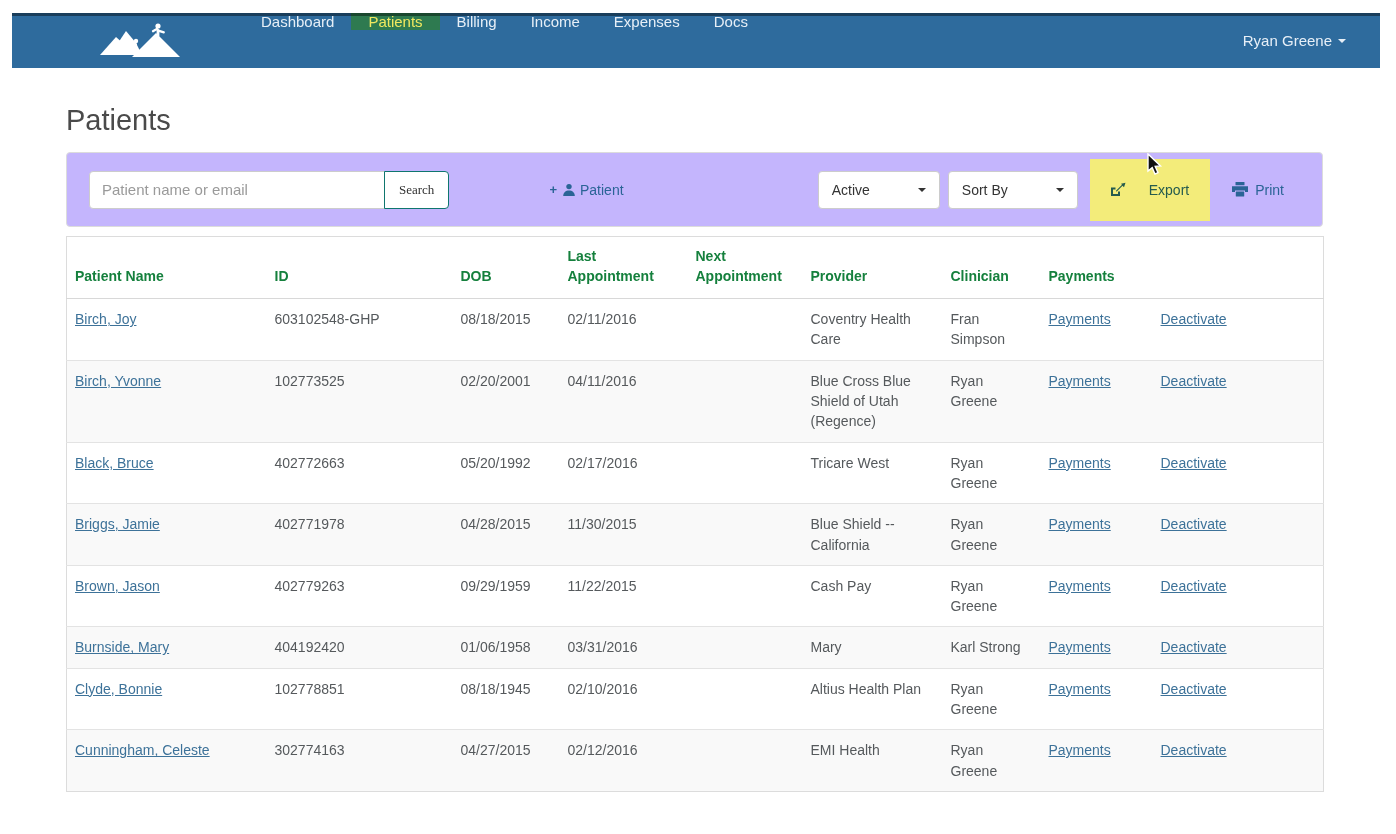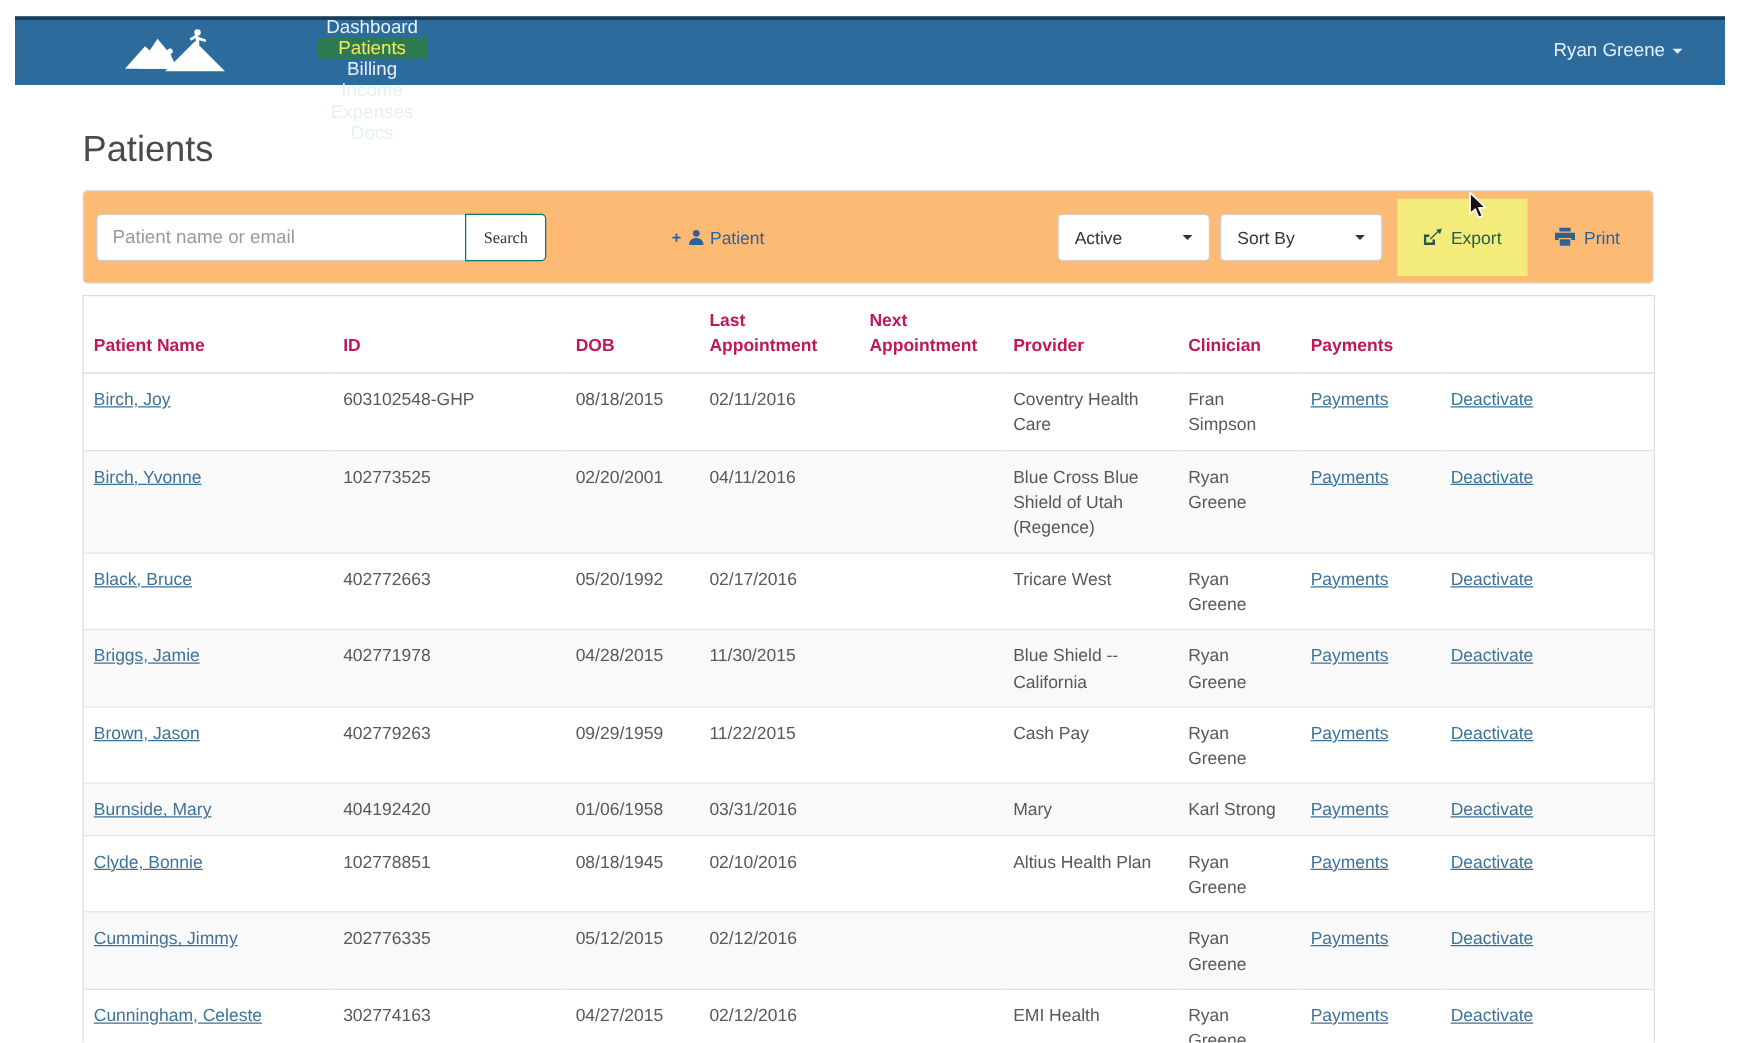--- a/index.html
+++ b/index.html
@@ -5,65 +5,65 @@
   * { box-sizing: border-box; margin: 0; padding: 0; }
   html, body { width: 1396px; height: 834px; overflow: hidden; background: #ffffff;
     font-family: "Liberation Sans", sans-serif; }
 
   
   .nav { position: absolute; top: 13px; left: 12px; right: 16px; height: 55px;
     background: #2e6b9d; display: flex; align-items: stretch; }
   .nav::before { content:""; position:absolute; top:0; left:0; right:0; height:3px;
     background: rgba(0,0,0,0.42); z-index: 3; }
   .logo { width: 108px; margin-left: 80px; display:flex; align-items:center; justify-content:center; }
-  .nav-menu { display: flex; align-items: center; margin-left: 44px; flex-direction: column; }
+  .nav-menu { display: flex; align-items: flex-start; margin-left: 44px; }
   .nav-item { display:flex; align-items:center; padding: 0 17px; color: #e7eff7;
     font-size: 15px; cursor: pointer; }
   .nav-item.active { background: #2e7a50; color: #f1e95f; }
   .nav-spacer { flex: 1; }
   .nav-user { display:flex; align-items:center; margin-right: 34px; color: #e7eff7;
     font-size: 15px; cursor: pointer; }
   .caret { display:inline-block; width:0; height:0; border-left:4px solid transparent;
     border-right:4px solid transparent; border-top:4px solid currentColor; margin-left:6px; }
 
   
   .content { margin-left: 66px; width: 1257px; }
   h1.page-title { margin: 36px 0 15px; font-size: 29px; font-weight: 400; color: #4a4a4a; }
 
   
-  .toolbar { height: 75px; background: #fdba74; border: 1px solid #dcdcdc; border-radius: 4px;
-    display: flex; align-items: center; padding: 0 10px; }
+  .toolbar { height: 75px; background: #c4b5fd; border: 1px solid #dcdcdc; border-radius: 4px;
+    display: flex; align-items: center; padding: 0 22px; }
   .input-group { display:flex; }
   .search-input { width: 296px; height: 38px; border: 1px solid #cccccc; border-radius: 4px 0 0 4px;
     padding: 0 12px; font-size: 15px; color:#555; background:#fff; outline:none;
     font-family: "Liberation Sans", sans-serif; }
   .search-input::placeholder { color:#9a9a9a; }
   .search-btn { height: 38px; padding: 0 14px; margin-left:-1px; background:#fff;
     border: 1px solid #0f766e; border-radius: 0 4px 4px 0; font-size: 13px; color:#333;
     cursor:pointer; font-family: Liberation Serif, serif; }
   .add-patient { display:flex; align-items:center; gap:4px; margin-left: 100px;
     color: #2a6496; font-size: 14px; text-decoration: none; cursor:pointer; }
   .add-patient .plus { font-size: 13px; font-weight: 700; margin-right:1px; }
   .tb-spacer { flex:1; }
   .dd-btn { height: 38px; padding: 0 13px; background:#fff; border:1px solid #cccccc;
     border-radius:4px; font-size:14px; color:#333; margin-left:8px; cursor:pointer;
     display:flex; align-items:center; font-family:"Liberation Sans", sans-serif;gap:42px; }
   .export-wrap { position: relative; height: 62px; display:flex; align-items:center;
     background:#f3ec7a; padding: 0 21px; margin-left: 12px; cursor:pointer; }
-  .export-link { display:flex; align-items:center; gap:7px; color:#255b4e; font-size:14px;
+  .export-link { display:flex; align-items:center; gap:23px; color:#255b4e; font-size:14px;
     text-decoration:none; }
   .print-link { display:flex; align-items:flex-start; gap:7px; color:#2a6496; font-size:14px;
     text-decoration:none; margin: 0 16px 0 22px; cursor:pointer; }
   .cursor-icon { position:absolute; top:-6px; left:56px; z-index:5; }
 
   
   table.patients { width: 100%; border-collapse: collapse; margin-top: 9px;
     border: 1px solid #dcdcdc; background:#fff; table-layout: fixed; }
   .patients th { text-align:left; vertical-align: bottom; padding: 10px 8px 12px;
-    font-size: 14px; font-weight: 700; color: #be185d; border-bottom: 1px solid #d8d8d8;
+    font-size: 14px; font-weight: 700; color: #15803d; border-bottom: 1px solid #d8d8d8;
     line-height: 1.4; }
   .patients td { vertical-align: top; padding: 10px 8px; font-size: 14px; color: #55595c;
     line-height: 1.45; border-top: 1px solid #e3e3e3; word-wrap: break-word; }
   .patients tbody tr:nth-child(even) { background: #f9f9f9; }
   a.tlink { color: #3d7299; text-decoration: underline; cursor: pointer; }
 </style>
 </head>
 <body>
 
 <div class="nav">
@@ -253,31 +253,20 @@
           <td>102778851</td>
           <td>08/18/1945</td>
           <td>02/10/2016</td>
           <td></td>
           <td>Altius Health Plan</td>
           <td>Ryan Greene</td>
           <td><a class="tlink" href="#">Payments</a></td>
           <td><a class="tlink" href="#">Deactivate</a></td>
         </tr>
         <tr>
-          <td><a class="tlink" href="#">Cummings, Jimmy</a></td>
-          <td>202776335</td>
-          <td>05/12/2015</td>
-          <td>02/12/2016</td>
-          <td></td>
-          <td></td>
-          <td>Ryan Greene</td>
-          <td><a class="tlink" href="#">Payments</a></td>
-          <td><a class="tlink" href="#">Deactivate</a></td>
-        </tr>
-        <tr>
           <td><a class="tlink" href="#">Cunningham, Celeste</a></td>
           <td>302774163</td>
           <td>04/27/2015</td>
           <td>02/12/2016</td>
           <td></td>
           <td>EMI Health</td>
           <td>Ryan Greene</td>
           <td><a class="tlink" href="#">Payments</a></td>
           <td><a class="tlink" href="#">Deactivate</a></td>
         </tr>

